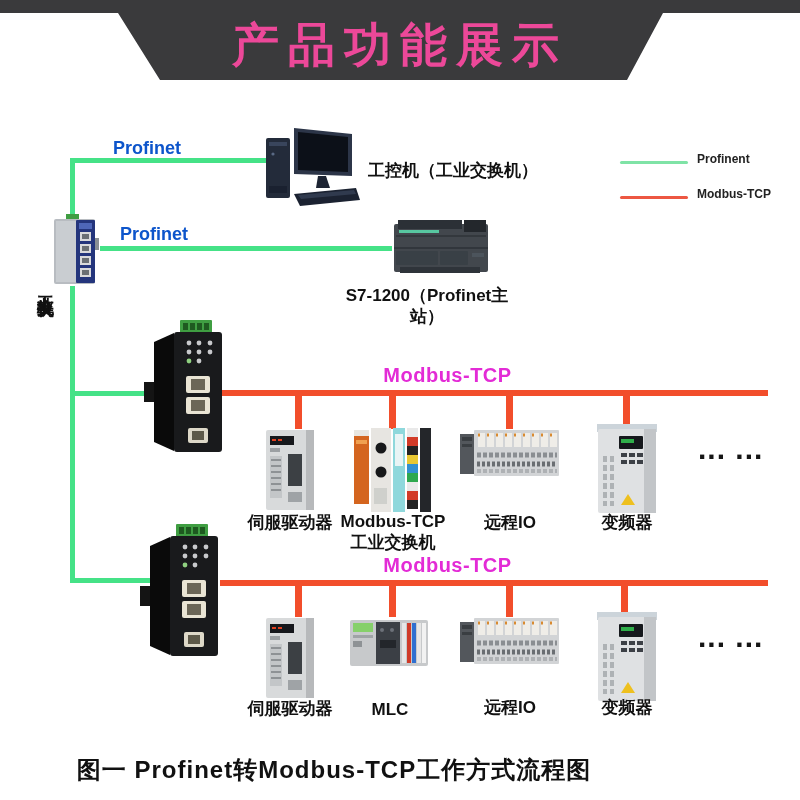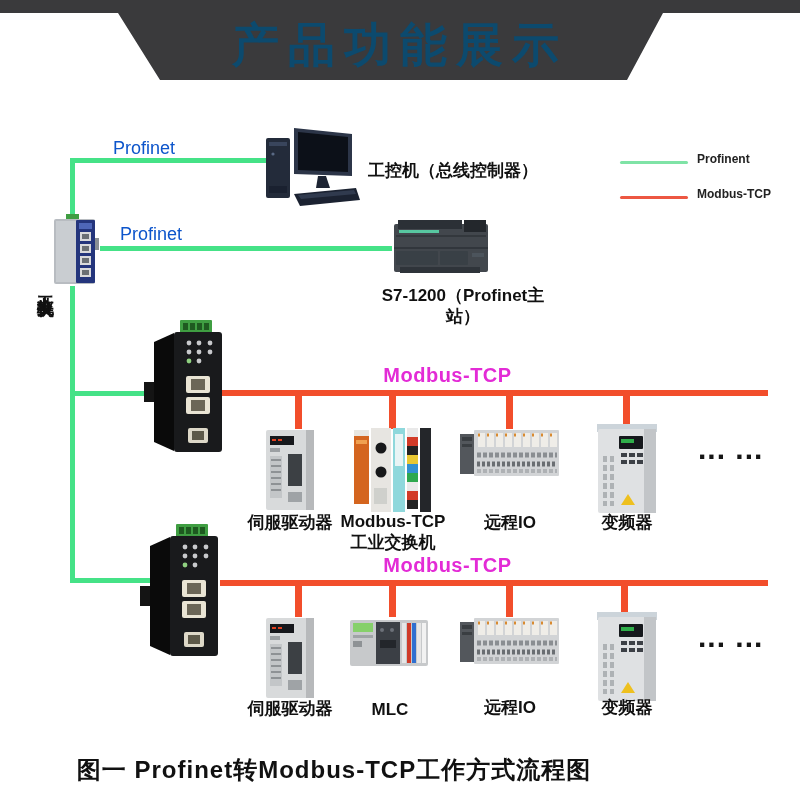--- a/index.html
+++ b/index.html
@@ -3,29 +3,29 @@
 <meta charset="utf-8">
 <style>
   html,body{margin:0;padding:0;background:#ffffff;}
   .canvas{position:relative;width:800px;height:800px;background:#fff;overflow:hidden;
           font-family:"Liberation Sans","DejaVu Sans",sans-serif;color:#111;}
   .abs{position:absolute;}
   
   .banner{left:0;top:0;width:800px;height:80px;background:#3a3a3c;
           clip-path:polygon(0 0,800px 0,800px 13px,663px 13px,627px 80px,160px 80px,118px 13px,0 13px);}
   .banner-title{left:0;top:13px;width:800px;height:67px;line-height:64px;text-align:center;
-                color:#0c4a6e;font-size:47px;font-weight:bold;letter-spacing:9px;}
+                color:#ec4899;font-size:47px;font-weight:bold;letter-spacing:9px;}
   
   .legend-swatch{height:3px;width:68px;border-radius:2px;}
   .legend-label{font-size:12px;font-weight:bold;color:#222;}
   
   .g{background:#45e287;}
   .r{background:#f24e2b;}
   
-  .blue-link{color:#0d55cb;font-size:18px;font-weight:normal;}
+  .blue-link{color:#0d55cb;font-size:18px;font-weight:bold;}
   .magenta-link{color:#e32bd6;font-size:20px;font-weight:bold;text-align:center;letter-spacing:.5px;}
   .dev-label{font-size:17px;font-weight:bold;color:#111;text-align:center;line-height:21px;}
   .v-label{writing-mode:vertical-rl;text-orientation:upright;font-size:17px;font-weight:bold;
            letter-spacing:1px;color:#111;}
   .dots{font-size:30px;font-weight:900;letter-spacing:1px;color:#151515;white-space:pre;}
   .caption{left:0;top:754px;width:668px;text-align:center;font-size:24px;font-weight:bold;
            letter-spacing:1px;color:#111;}
   svg{display:block;}
 </style>
 </head>
@@ -71,21 +71,21 @@
       <rect x="9" y="18" width="18" height="4" fill="#39455c"></rect>
       <circle cx="13" cy="30" r="1.6" fill="#5a6a85"></circle>
       <rect x="9" y="62" width="18" height="7" fill="#1a2130"></rect>
       <polygon points="34,4 92,10 92,52 34,50" fill="#2c3548"></polygon>
       <polygon points="38,8 88,13 88,48 38,46" fill="#0c1018"></polygon>
       <polygon points="58,52 66,52 70,64 56,64" fill="#1d2433"></polygon>
       <polygon points="34,70 96,64 100,76 40,82" fill="#1b2231"></polygon>
       <polygon points="38,71 94,66 96,70 41,75" fill="#303a4e"></polygon>
     </svg>
   </div>
-  <div class="abs dev-label" style="left:368px;top:160px;width:230px;text-align:left;">工控机（总线控制器）</div>
+  <div class="abs dev-label" style="left:368px;top:160px;width:230px;text-align:left;">工控机（工业交换机）</div>
 
   <div class="abs" style="left:54px;top:214px;width:46px;height:72px;">
     <svg width="46" height="72" viewBox="0 0 46 72">
       <rect x="12" y="0" width="13" height="6" fill="#3f9e42"></rect>
       <rect x="0" y="5" width="41" height="65" rx="2" fill="#b8bcc1"></rect>
       <rect x="2" y="7" width="20" height="61" fill="#c9cdd1"></rect>
       <rect x="22" y="6" width="19" height="63" rx="1" fill="#24357c"></rect>
       <rect x="25" y="9" width="13" height="6" fill="#4e66b8"></rect>
       <rect x="26" y="18" width="11" height="9" fill="#d9dadb"></rect>
         <rect x="28" y="20" width="7" height="5" fill="#6a6f74"></rect>
@@ -107,21 +107,21 @@
       <rect x="72" y="0" width="22" height="12" fill="#23272c"></rect>
       <rect x="7" y="10" width="40" height="3" fill="#57c7a0"></rect>
       <rect x="4" y="15" width="90" height="2" fill="#33383d"></rect>
       <rect x="2" y="27" width="94" height="2" fill="#31363c"></rect>
       <rect x="4" y="31" width="42" height="14" rx="1" fill="#394046"></rect>
       <rect x="48" y="31" width="28" height="14" rx="1" fill="#394046"></rect>
       <rect x="8" y="47" width="80" height="6" fill="#2f343a"></rect>
       <rect x="80" y="33" width="12" height="4" fill="#4c545c"></rect>
     </svg>
   </div>
-  <div class="abs dev-label" style="left:368px;top:285px;width:190px;">S7-1200（Profinet主站）</div>
+  <div class="abs dev-label" style="left:332px;top:285px;width:190px;">S7-1200（Profinet主站）</div>
 
   <div class="abs" style="left:142px;top:318px;width:90px;height:148px;">
     <svg width="90" height="148" viewBox="0 0 90 148">
       <rect x="38" y="2" width="32" height="14" rx="1" fill="#3f9e42"></rect>
       <rect x="41" y="5" width="5" height="7" fill="#1e5a20"></rect>
         <rect x="48" y="5" width="5" height="7" fill="#1e5a20"></rect>
       <rect x="55" y="5" width="5" height="7" fill="#1e5a20"></rect>
         <rect x="62" y="5" width="5" height="7" fill="#1e5a20"></rect>
       <polygon points="12,24 32,15 32,133 12,124" fill="#0a0a0a"></polygon>
       <rect x="2" y="64" width="10" height="20" fill="#141414"></rect>

